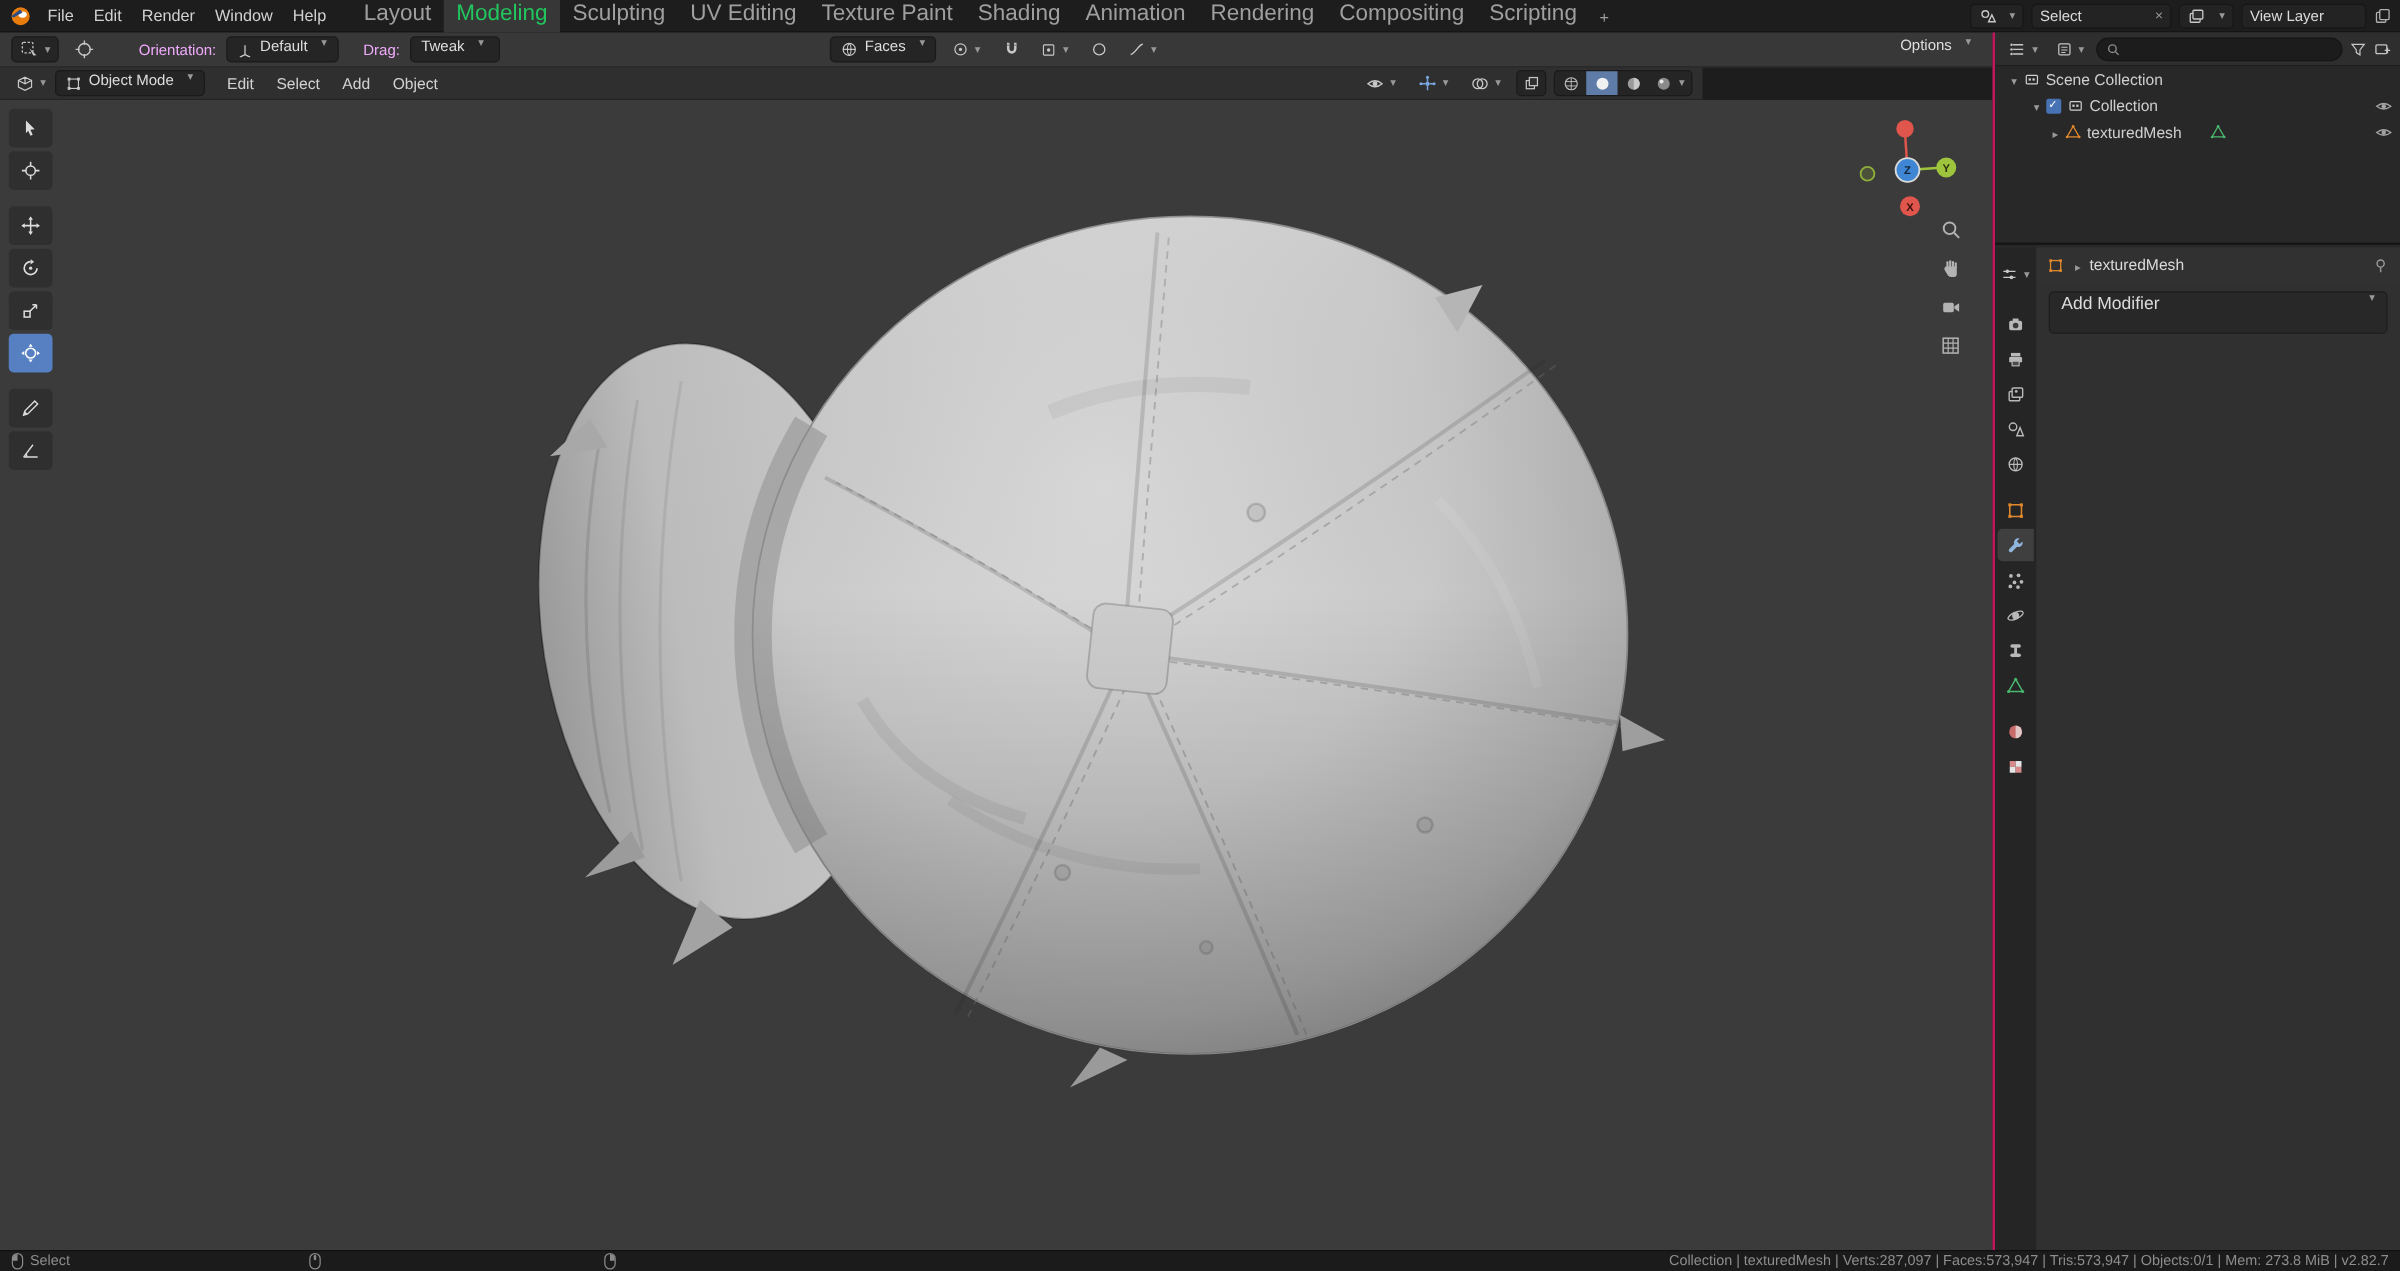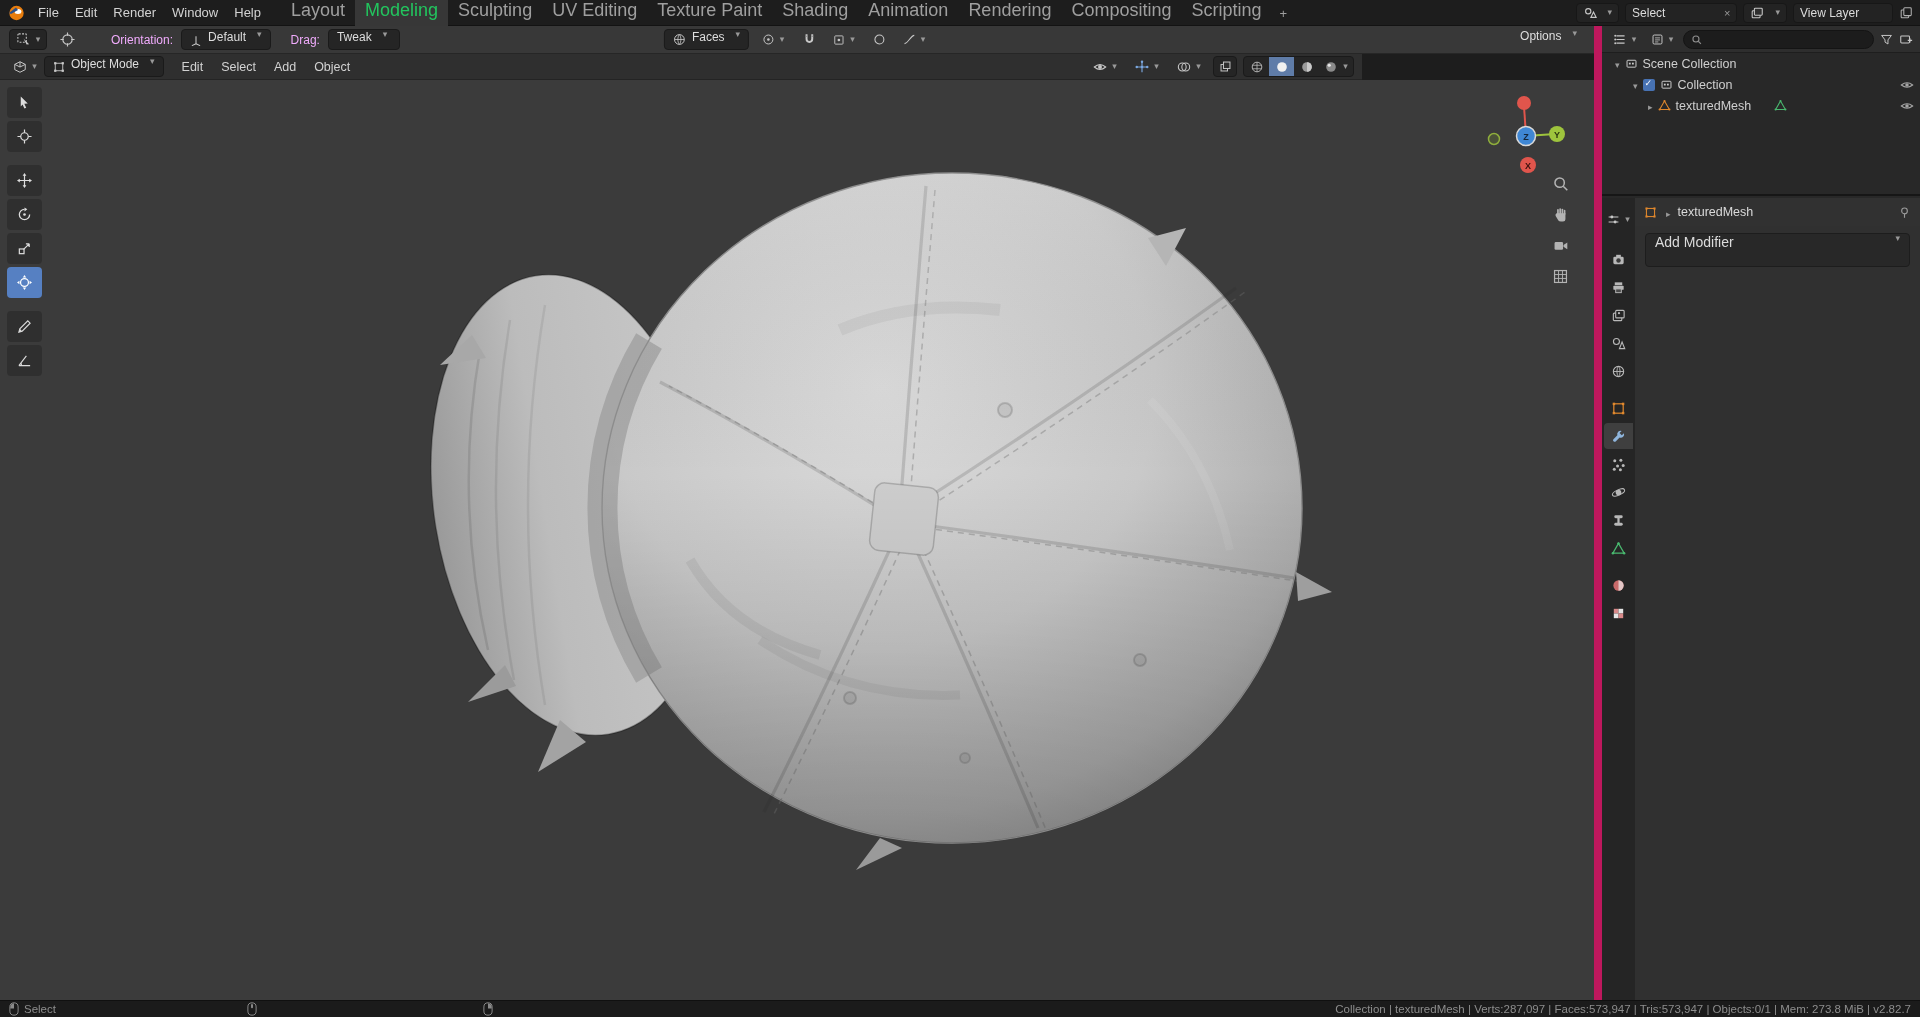--- a/index.html
+++ b/index.html
@@ -54,21 +54,21 @@
   .toolcol{position:absolute;left:7px;top:7px;display:flex;flex-direction:column;gap:3px}
   .toolbtn{width:35px;height:31px;border-radius:4px;background:#2d2d2dcc;display:flex;align-items:center;justify-content:center}
   .toolbtn.active{background:#5680c2}
   .tgap{height:7px}
 
   .navgizmo{position:absolute;right:26px;top:10px;width:84px;height:84px}
   .navbtn{position:absolute;right:22px;width:24px;height:24px;border-radius:12px;display:flex;
           align-items:center;justify-content:center;background:transparent;opacity:.85}
 
   
-  .rightcol{position:absolute;left:1594px;top:26px;width:326px;bottom:17px;background:#282828;border-left:8px solid #be185d}
+  .rightcol{position:absolute;left:1594px;top:26px;width:326px;bottom:17px;background:#282828;border-left:2px solid #be185d}
   .outliner{position:absolute;top:0;left:0;right:0;height:170px;background:#282828;border-bottom:2px solid #161616}
   .ol-header{height:27px;background:#2e2e2e;display:flex;align-items:center;gap:6px;padding:0 7px;border-bottom:1px solid #1e1e1e}
   .searchbox{flex:1;height:19px;background:#1c1c1c;border:1px solid #141414;border-radius:10px;
              display:flex;align-items:center;gap:5px;padding:0 7px}
   .ol-row{height:21px;display:flex;align-items:center;gap:5px;font-size:12.5px;color:#cfcfcf;padding-right:6px}
   .ol-row .grow{flex:1}
   .checkbox{width:12px;height:12px;background:#4772b3;border-radius:2px;position:relative}
   .checkbox::after{content:"✓";position:absolute;left:2px;top:-1px;font-size:9px;color:#fff}
 
   .props{position:absolute;top:172px;left:0;right:0;bottom:0;background:#303030;display:flex}

